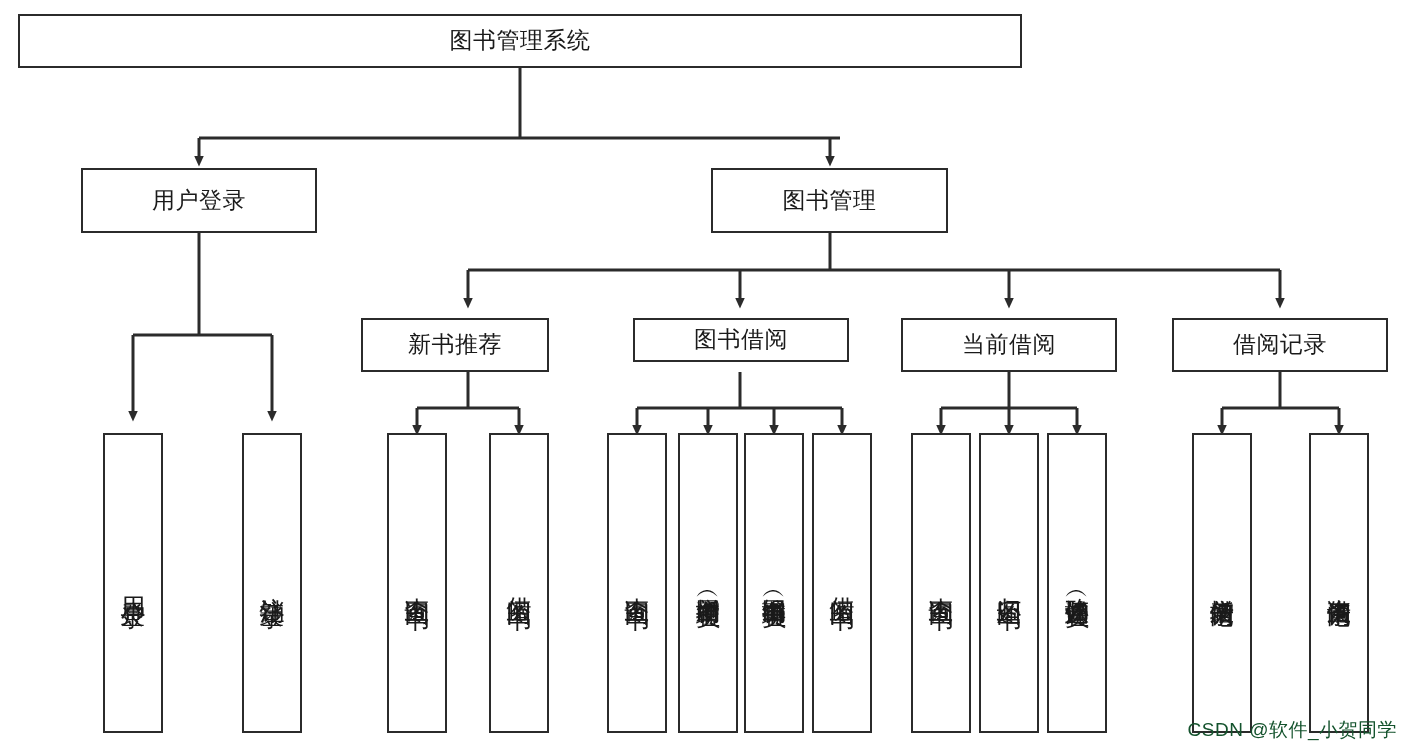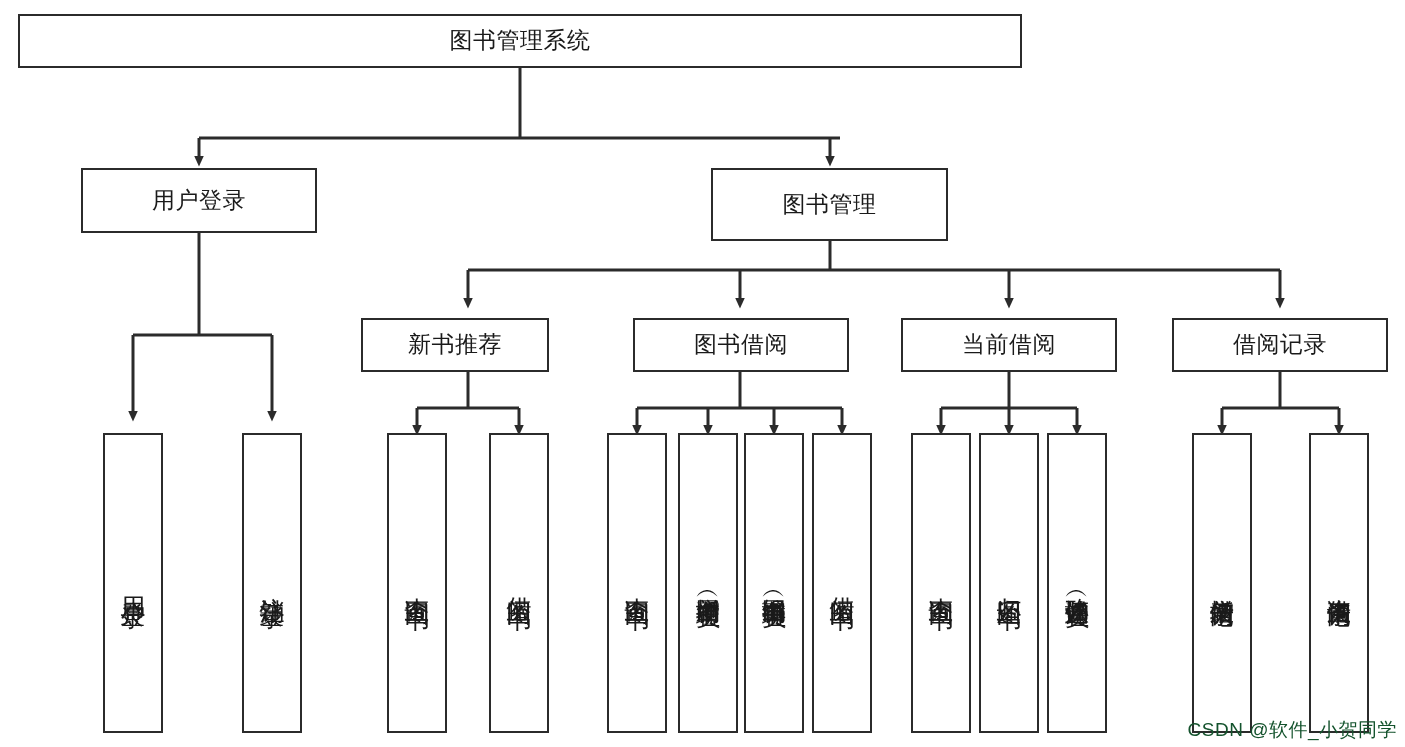--- a/index.html
+++ b/index.html
@@ -128,28 +128,28 @@
     </g>
   </svg>
 
   <div class="node root horiz" style="left:18px; top:14px; width:1004px; height:54px;">
     <span class="lbl">图书管理系统</span>
   </div>
 
   <div class="node horiz" style="left:81px; top:168px; width:236px; height:65px;">
     <span class="lbl">用户登录</span>
   </div>
-  <div class="node horiz" style="left:711px; top:168px; width:237px; height:73px;">
+  <div class="node horiz" style="left:711px; top:168px; width:237px; height:65px;">
     <span class="lbl">图书管理</span>
   </div>
 
   <div class="node horiz" style="left:361px; top:318px; width:188px; height:54px;">
     <span class="lbl">新书推荐</span>
   </div>
-  <div class="node horiz" style="left:633px; top:318px; width:216px; height:54px;">
+  <div class="node horiz" style="left:633px; top:318px; width:216px; height:44px;">
     <span class="lbl">图书借阅</span>
   </div>
   <div class="node horiz" style="left:1172px; top:318px; width:216px; height:54px;">
     <span class="lbl">借阅记录</span>
   </div>
   <div class="node horiz" style="left:901px; top:318px; width:216px; height:54px;">
     <span class="lbl">当前借阅</span>
   </div>
 
   <div class="node vert" style="left:103px; top:433px; width:60px; height:300px;">

